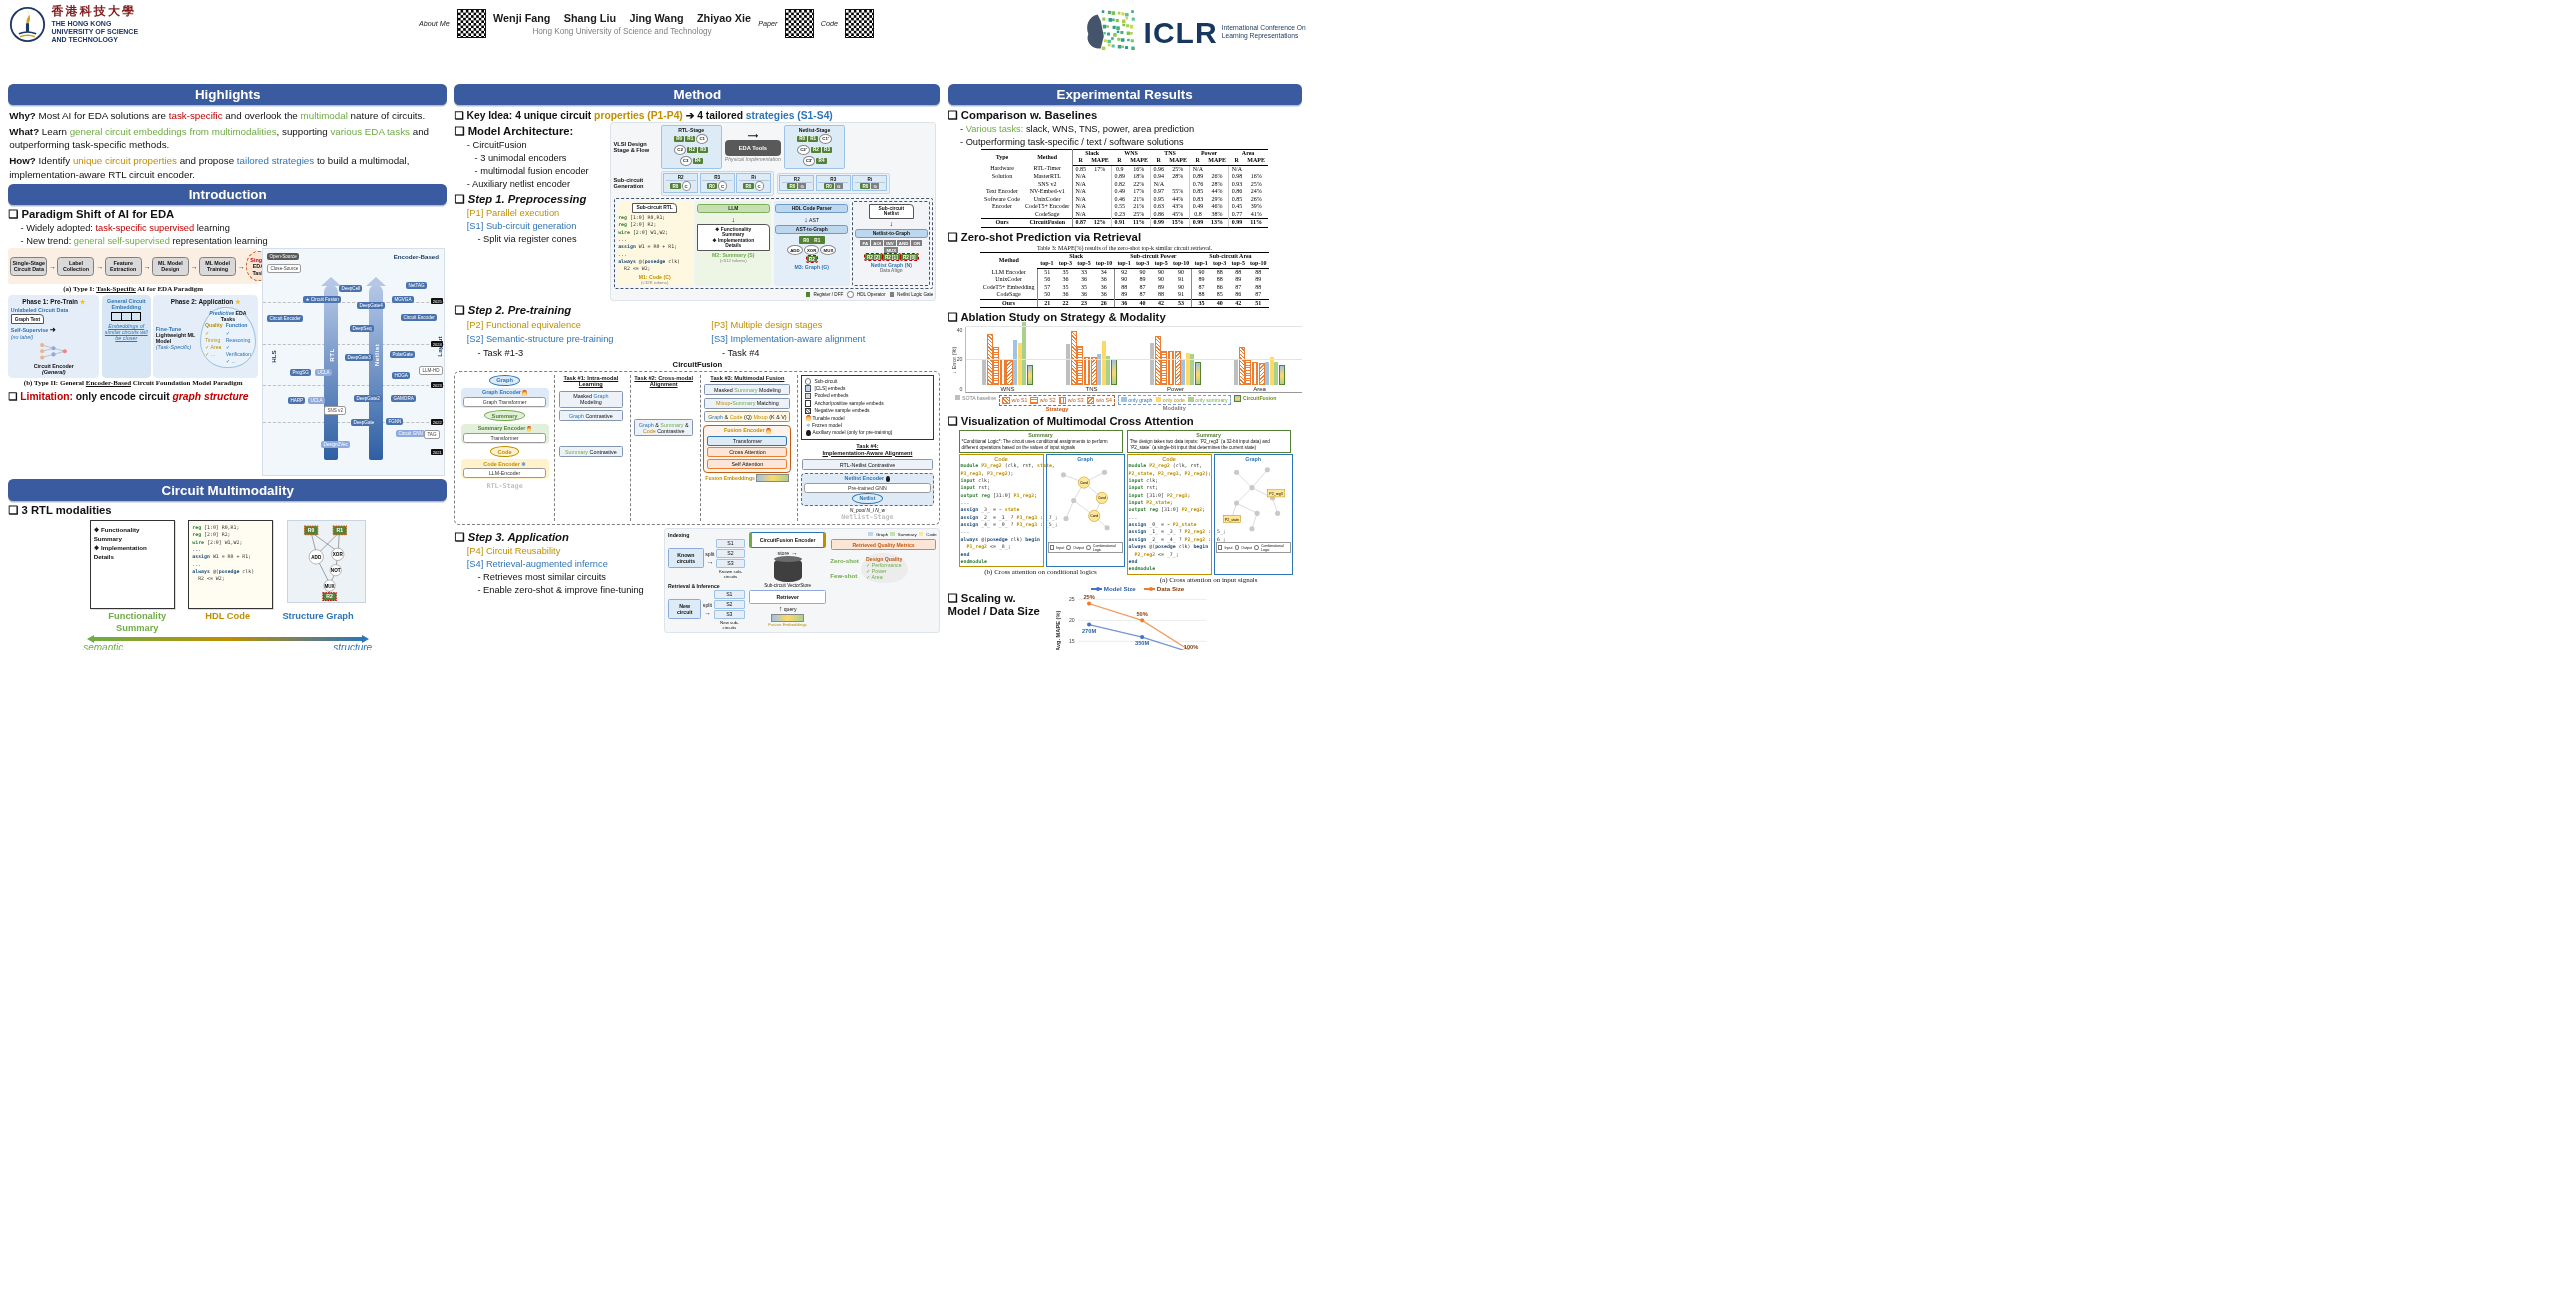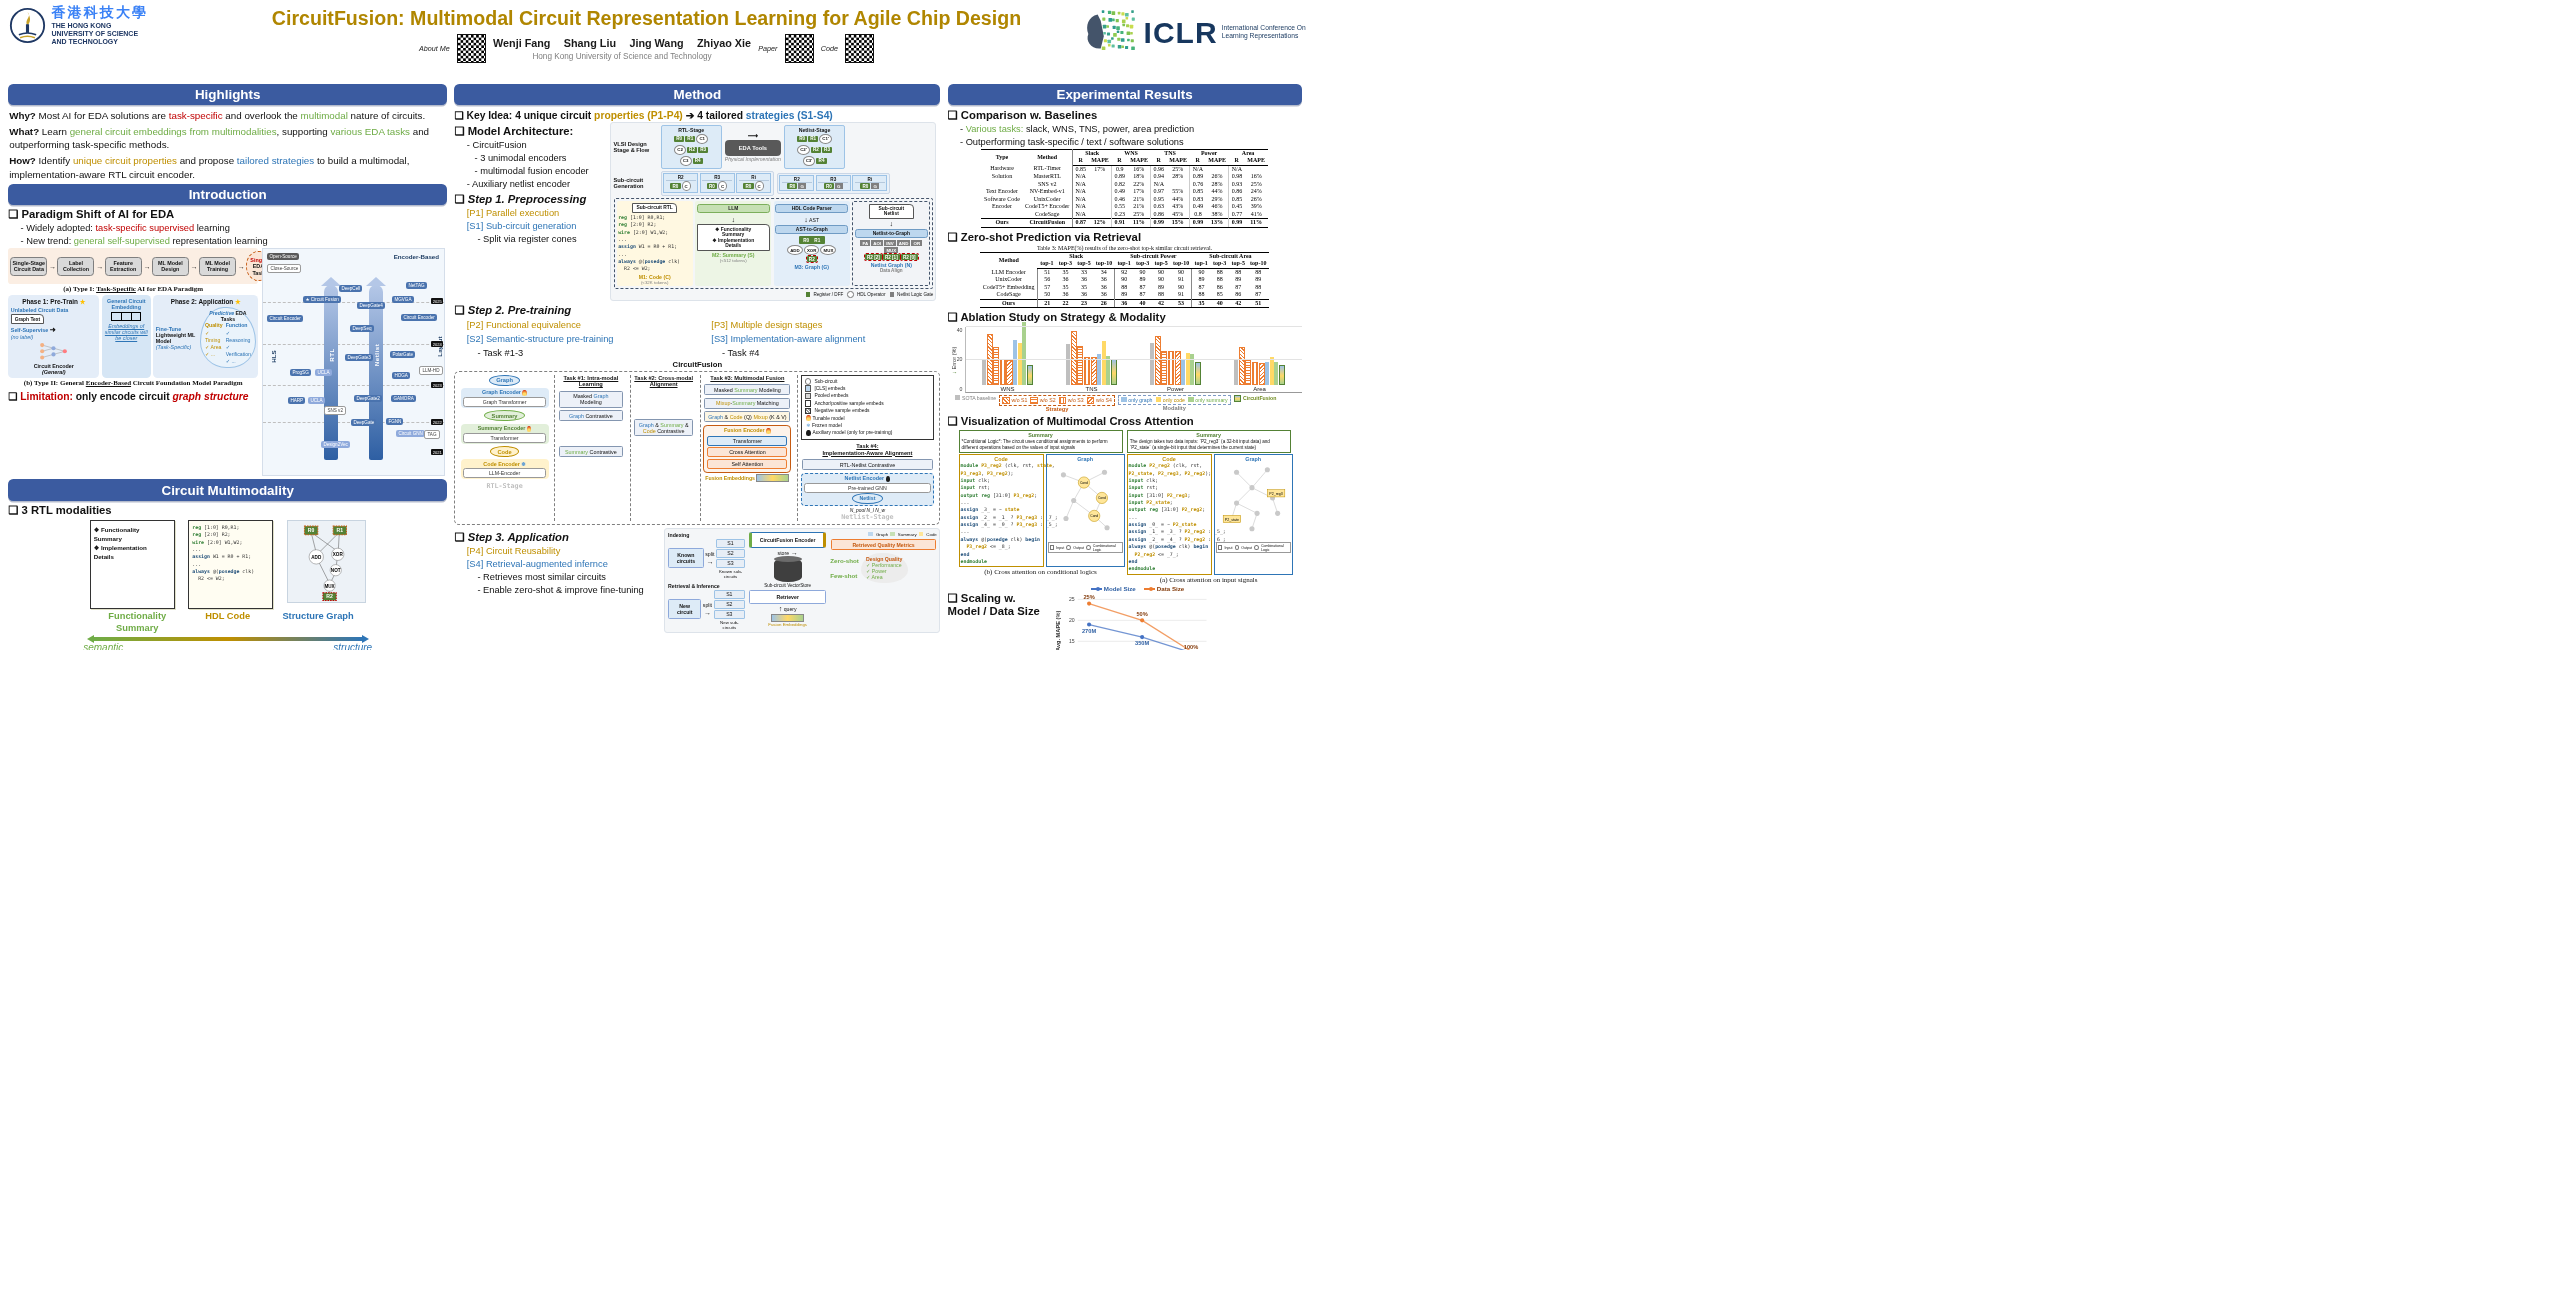--- a/index.html
+++ b/index.html
@@ -2,21 +2,21 @@
 <html style="font-size:8.2px"><head>
 <meta charset="utf-8">
 <style>
   html,body{margin:0;padding:0;background:#ffffff;}
   body{font-family:"Liberation Sans",sans-serif;color:#111;}
   .poster{position:relative;width:1319px;height:650px;background:#fff;overflow:hidden;}
   
   .hdr{display:flex;align-items:flex-start;padding:5.2px 9.3px 0 9.3px;height:76px;}
   .logo-blk{display:flex;gap:5.2px;width:216px;align-items:center;}
   .logo-txt{line-height:1.05;}
-  .uni-cn{font-size:14px;font-weight:bold;color:#3b82f6;letter-spacing:2.1px;}
+  .uni-cn{font-size:12px;font-weight:bold;color:#7f1d1d;letter-spacing:2.1px;}
   .uni-en{font-size:7px;font-weight:bold;color:#1F3864;margin-top:2.1px;line-height:1.15;}
   .hdr-center{flex:1;text-align:center;}
   .title{font-size:19.6px;font-weight:bold;color:#B08600;margin-top:2.1px;}
   .auth-row{display:flex;justify-content:center;align-items:center;gap:7.2px;margin-top:4.1px;}
   .qr{width:27px;height:27px;border:1px solid #111;background:
       repeating-conic-gradient(#000 0% 25%, #fff 0% 50%) 0 0/5.2px 5.2px;}
   .qr-lab{font-style:italic;font-size:7.2px;color:#222;text-align:right;line-height:1.1;}
   .authors{text-align:center;}
   .auth-names{display:flex;gap:13.4px;font-size:10.8px;font-weight:bold;color:#1a1a1a;justify-content:center;}
   .affil{font-size:8.2px;color:#7F7F7F;margin-top:3.1px;}
@@ -252,21 +252,20 @@
       <div class="logo-txt">
         <div class="uni-cn">香港科技大學</div>
         <div class="uni-en">
           <div>THE HONG KONG</div>
           <div>UNIVERSITY OF SCIENCE</div>
           <div>AND TECHNOLOGY</div>
         </div>
       </div>
     </div>
     <div class="hdr-center">
-      <div class="title">CircuitFusion: Multimodal Circuit Representation Learning for Agile Chip Design</div>
       <div class="auth-row">
         <div class="qr-lab">About Me</div>
         <div class="qr"></div>
         <div class="authors">
           <div class="auth-names">
 
           <span>Wenji Fang</span>
               <span>Shang Liu</span>
               <span>Jing Wang</span>
               <span>Zhiyao Xie</span>

